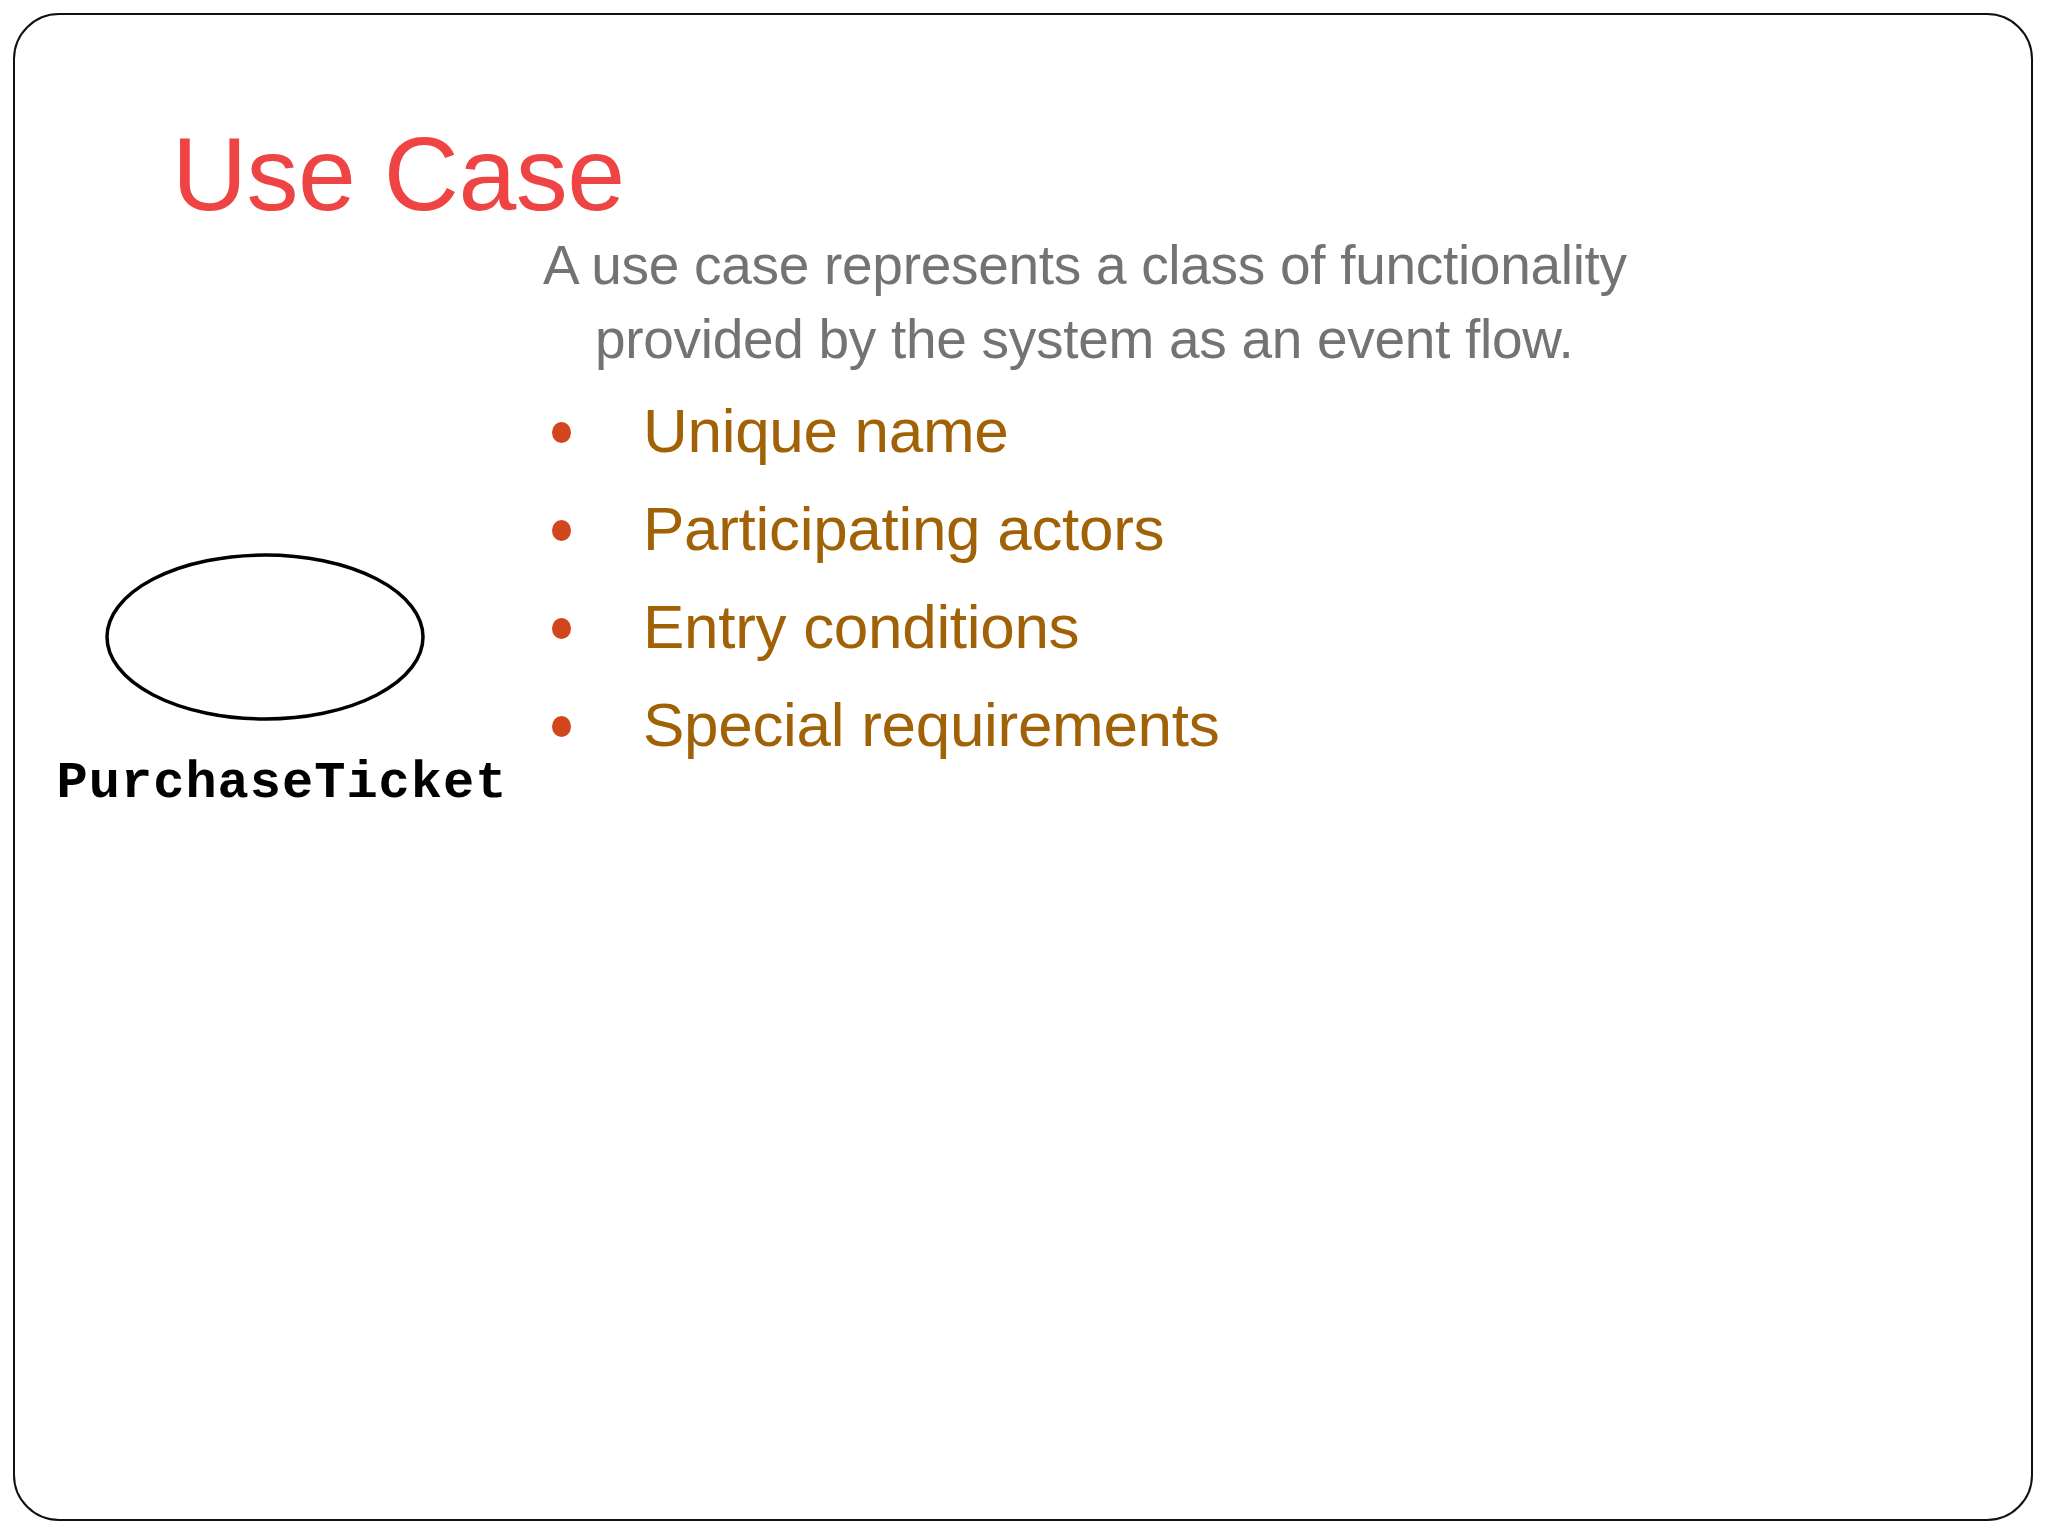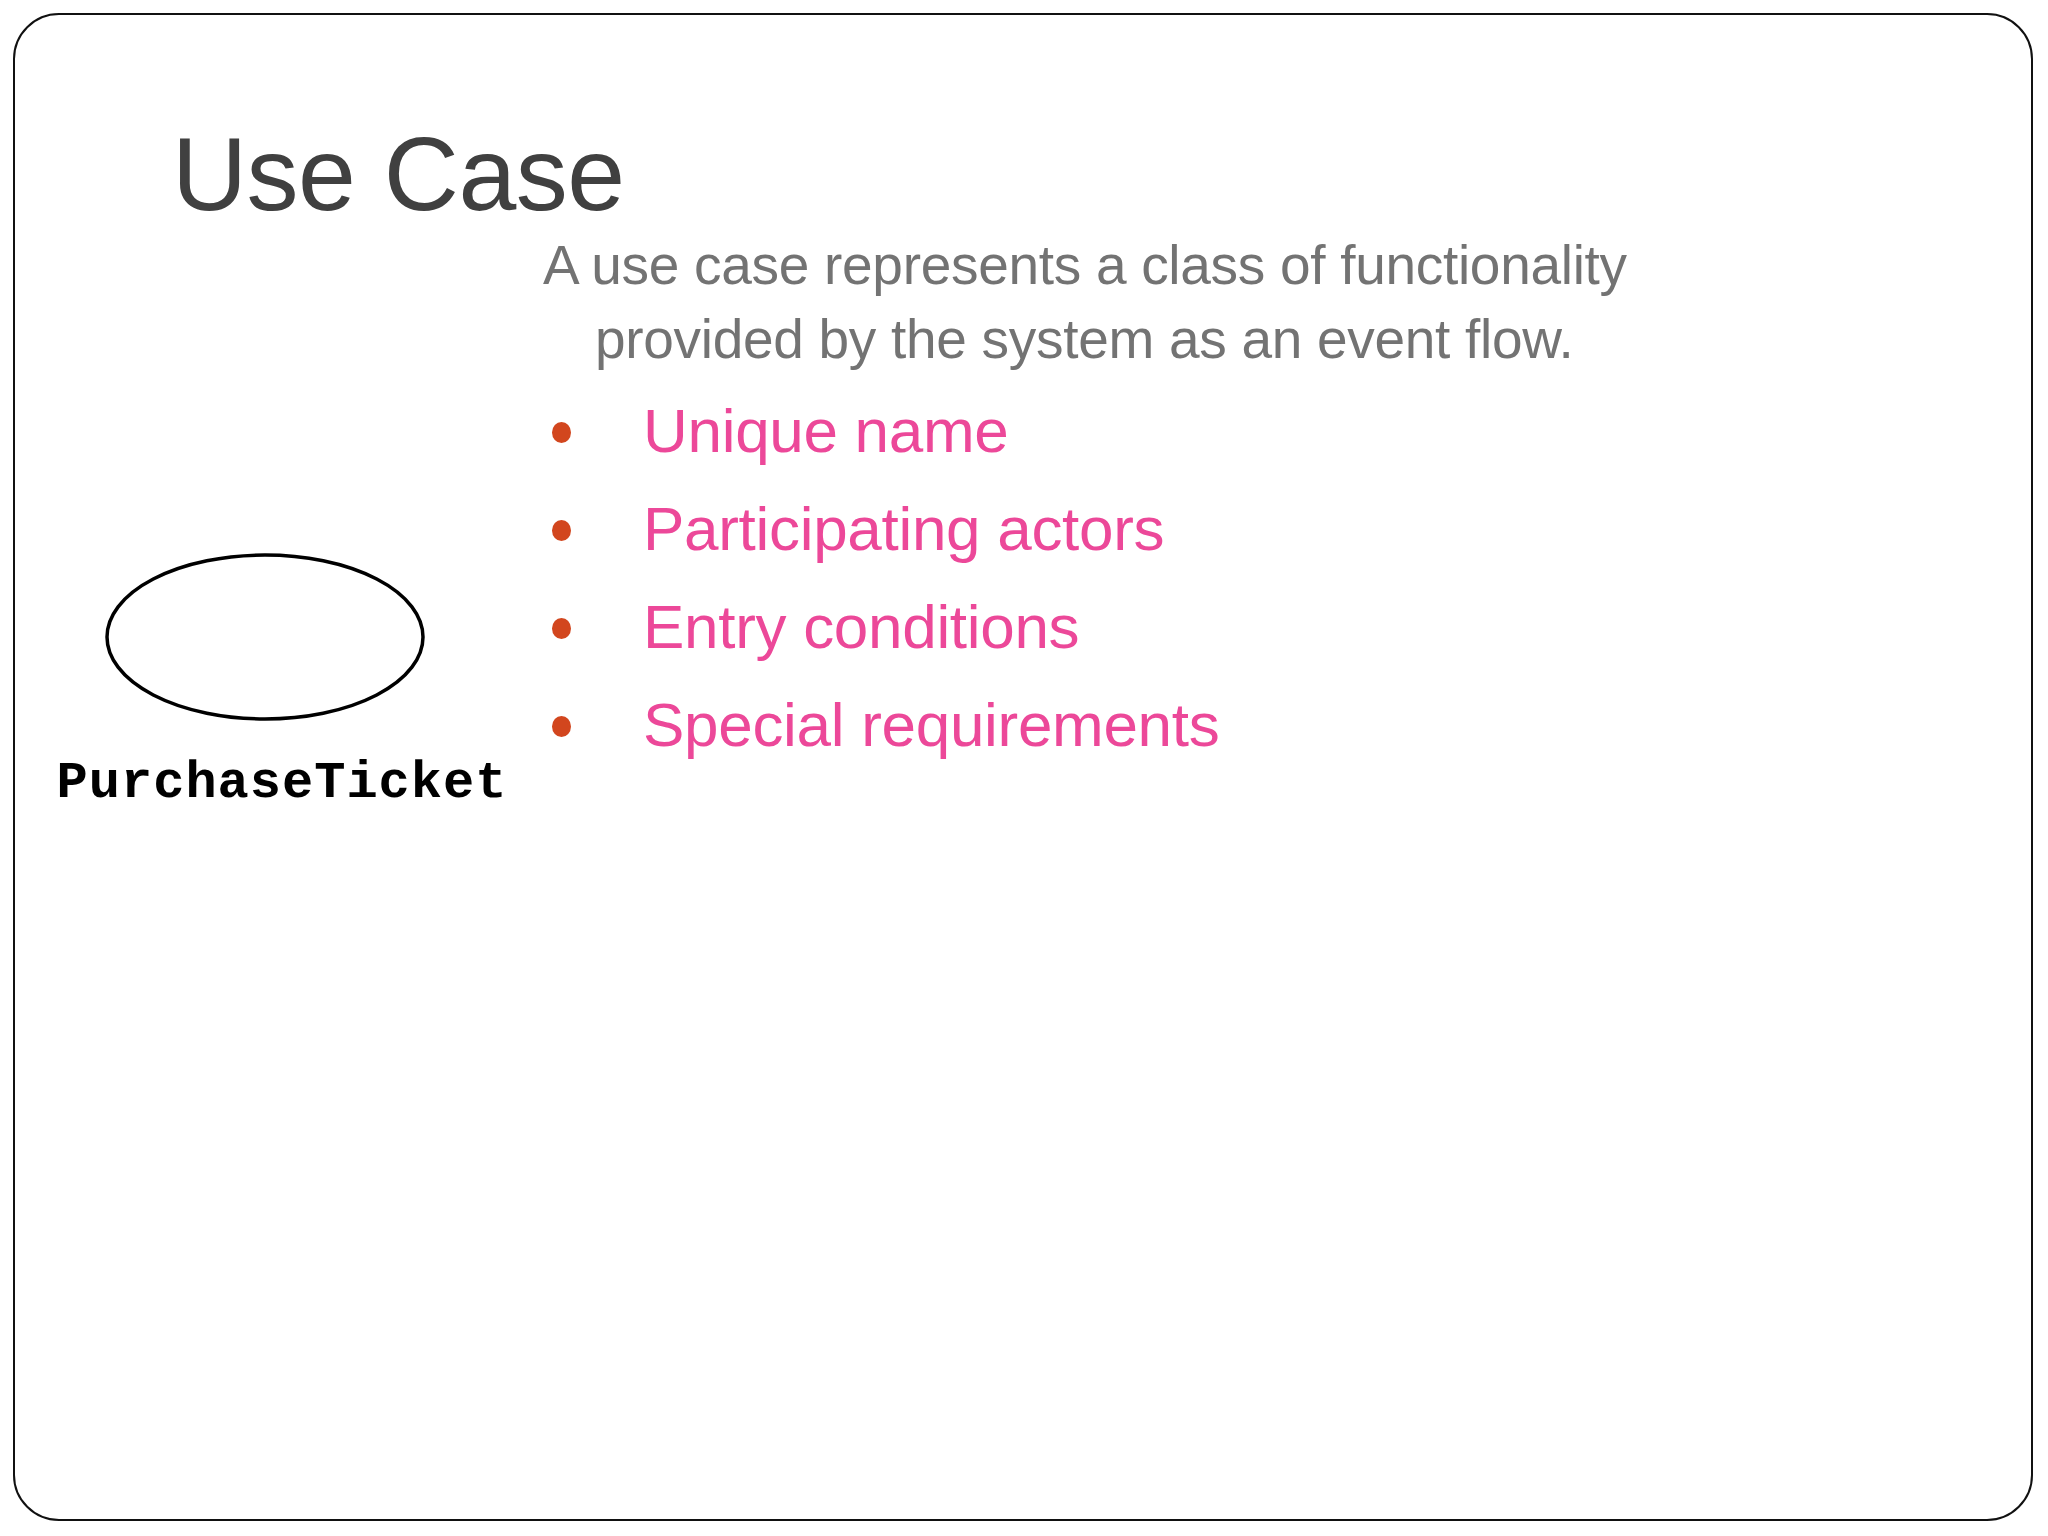--- a/index.html
+++ b/index.html
@@ -31,21 +31,21 @@
 
   
   #title {
     position: absolute;
     left: 172px;
     top: 122px;
     font-family: "Liberation Sans", sans-serif;
     font-size: 104px;
     line-height: 104px;
     font-weight: 400;
-    color: #404040;
+    color: #ef4444;
     letter-spacing: -0.5px;
     white-space: nowrap;
     text-align: right;
   }
 
   
   #body-col {
     position: absolute;
     left: 543px;
     top: 228px;
@@ -74,21 +74,21 @@
   #bullet-list {
     list-style: none;
     margin: 6px 0 0 0;
     padding: 0;
   }
   #bullet-list li {
     position: relative;
     font-family: "Liberation Sans", sans-serif;
     font-size: 62px;
     line-height: 98px;
-    color: #ec4899;
+    color: #a16207;
     padding-left: 100px;
     letter-spacing: -0.3px;
     white-space: nowrap;
   }
   #bullet-list li .dot {
     position: absolute;
     left: 9px;
     top: 40px;
     width: 19px;
     height: 21px;

